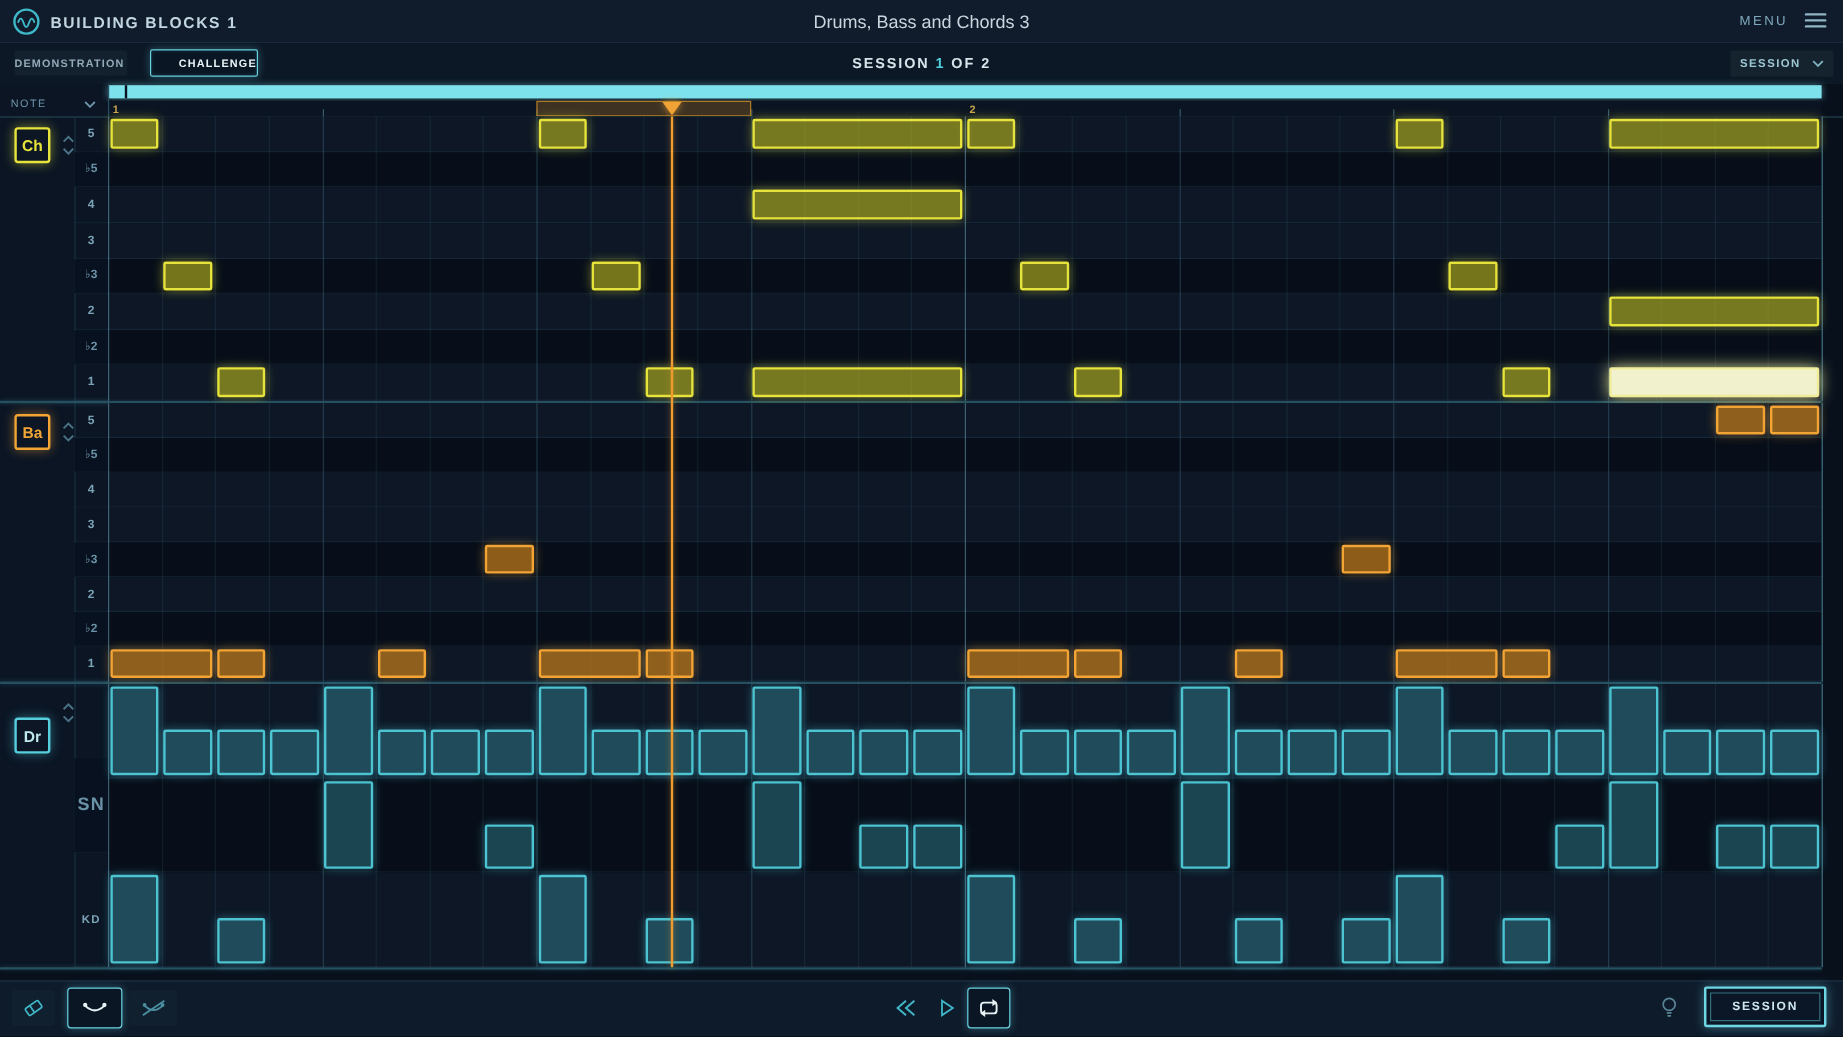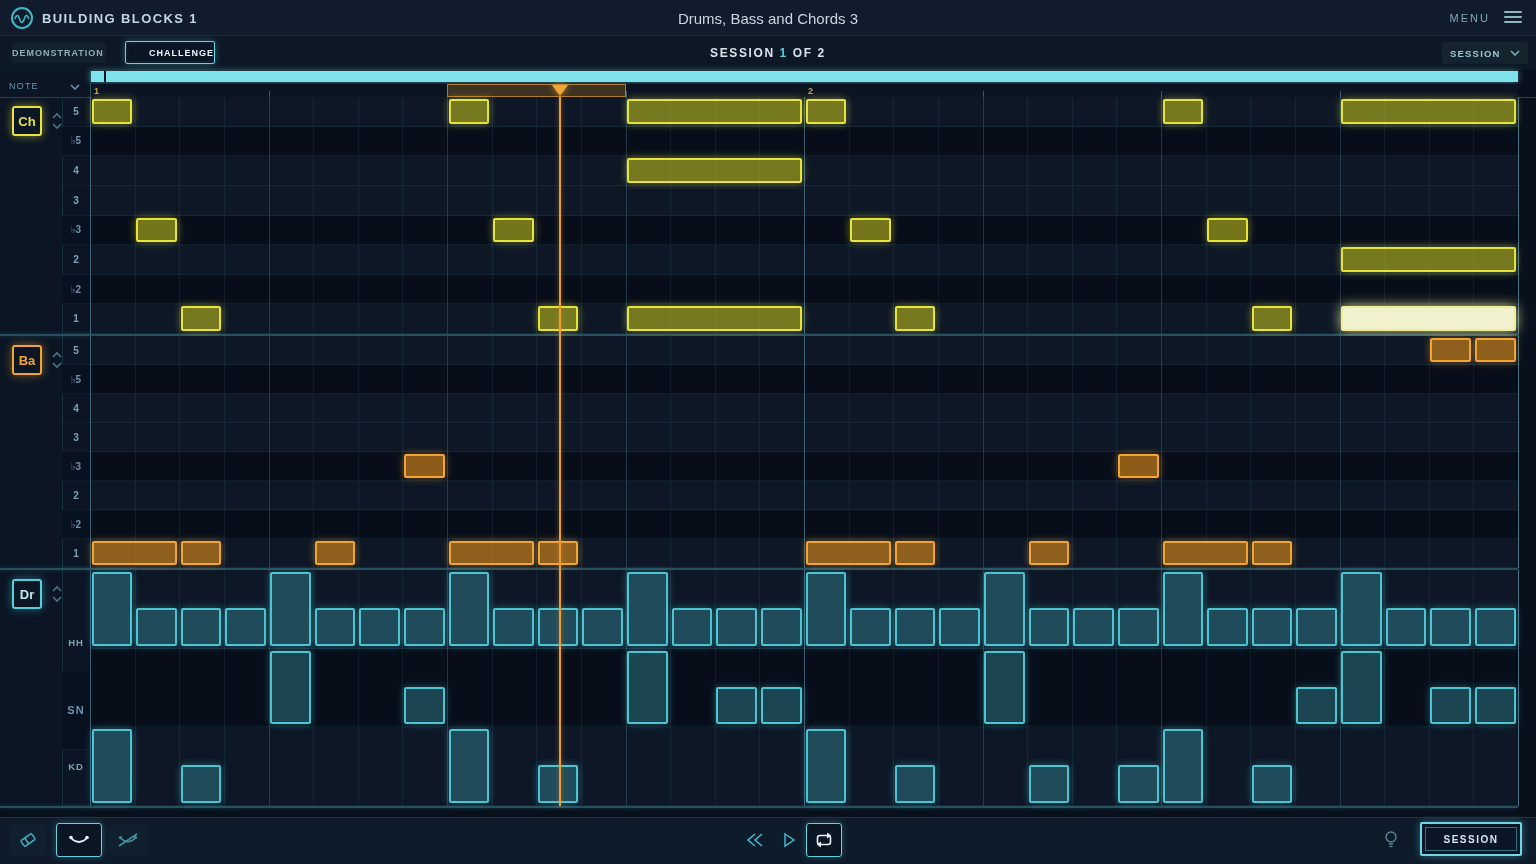--- a/index.html
+++ b/index.html
@@ -287,21 +287,21 @@
       <div class="track-box track-Ba" style="top: 345px; text-align: center;">Ba</div>
       <div class="sort-arrows" style="top: 351px;">
         <svg width="12" height="18" viewBox="0 0 12 18">
           <polyline points="2,6 6,2 10,6" fill="none" stroke="#4a7486" stroke-width="1.6"></polyline>
           <polyline points="2,12 6,16 10,12" fill="none" stroke="#4a7486" stroke-width="1.6"></polyline>
         </svg>
       </div>
       <div class="grid-row" style="left: 90px; top: 570px; width: 1428px; height: 78.6667px;"></div>
       <div class="row-label" style="top: 604px; height: 78.6667px; font-size: 9.5px; letter-spacing: 1px;">HH</div>
       <div class="grid-row flat" style="left: 90px; top: 648.667px; width: 1428px; height: 78.6667px;"></div>
-      <div class="row-label flat" style="top: 671px; height: 78.6667px; font-size: 11px; letter-spacing: 1px;">SN</div>
+      <div class="row-label flat" style="top: 632px; height: 78.6667px; font-size: 15px; letter-spacing: 1px;">SN</div>
       <div class="grid-row" style="left: 90px; top: 727.333px; width: 1428px; height: 78.6667px;"></div>
       <div class="row-label" style="top: 727.333px; height: 78.6667px; font-size: 9.5px; letter-spacing: 1px;">KD</div>
       <div class="vline bar" style="left: 90px; top: 570px; height: 236px;"></div>
       <div class="vline" style="left: 134.625px; top: 570px; height: 236px;"></div>
       <div class="vline" style="left: 179.25px; top: 570px; height: 236px;"></div>
       <div class="vline" style="left: 223.875px; top: 570px; height: 236px;"></div>
       <div class="vline beat" style="left: 268.5px; top: 570px; height: 236px;"></div>
       <div class="vline" style="left: 313.125px; top: 570px; height: 236px;"></div>
       <div class="vline" style="left: 357.75px; top: 570px; height: 236px;"></div>
       <div class="vline" style="left: 402.375px; top: 570px; height: 236px;"></div>
@@ -375,21 +375,21 @@
       <div class="note cyan" style="left: 91.5px; top: 729.333px; width: 40.625px; height: 73.6667px;"></div>
       <div class="note cyan" style="left: 180.75px; top: 765.24px; width: 40.625px; height: 37.76px;"></div>
       <div class="note cyan" style="left: 448.5px; top: 729.333px; width: 40.625px; height: 73.6667px;"></div>
       <div class="note cyan" style="left: 537.75px; top: 765.24px; width: 40.625px; height: 37.76px;"></div>
       <div class="note cyan" style="left: 805.5px; top: 729.333px; width: 40.625px; height: 73.6667px;"></div>
       <div class="note cyan" style="left: 894.75px; top: 765.24px; width: 40.625px; height: 37.76px;"></div>
       <div class="note cyan" style="left: 1028.62px; top: 765.24px; width: 40.625px; height: 37.76px;"></div>
       <div class="note cyan" style="left: 1117.88px; top: 765.24px; width: 40.625px; height: 37.76px;"></div>
       <div class="note cyan" style="left: 1162.5px; top: 729.333px; width: 40.625px; height: 73.6667px;"></div>
       <div class="note cyan" style="left: 1251.75px; top: 765.24px; width: 40.625px; height: 37.76px;"></div>
-      <div class="track-box track-Dr" style="top: 579px;">Dr</div>
+      <div class="track-box track-Dr" style="top: 598px;">Dr</div>
       <div class="sort-arrows" style="top: 585px;">
         <svg width="12" height="18" viewBox="0 0 12 18">
           <polyline points="2,6 6,2 10,6" fill="none" stroke="#4a7486" stroke-width="1.6"></polyline>
           <polyline points="2,12 6,16 10,12" fill="none" stroke="#4a7486" stroke-width="1.6"></polyline>
         </svg>
       </div>
     </div>
 
   <div class="toolbar">
     <div class="tool-btn tool-plain" style="left:10px;top:7px;width:36px;height:30px">

